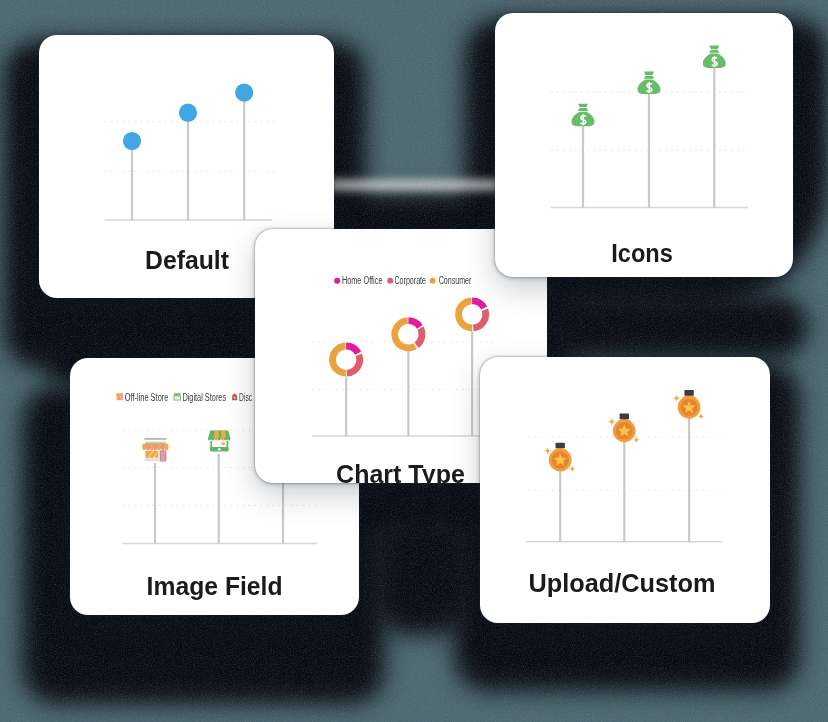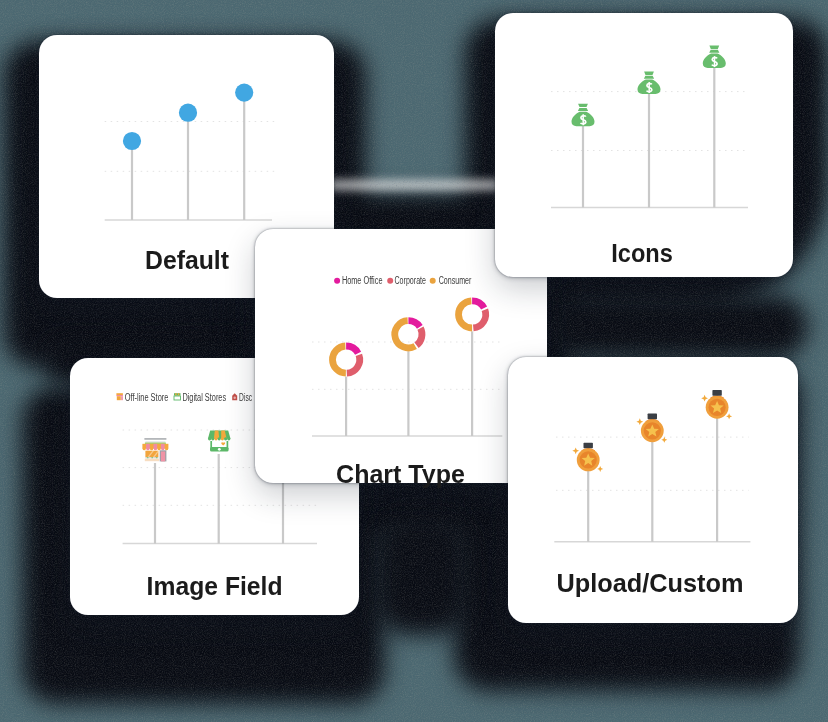--- a/index.html
+++ b/index.html
@@ -156,21 +156,21 @@
         <text x="86.9" y="55.2" textLength="40.6" lengthAdjust="spacingAndGlyphs">Home Office</text>
         <circle cx="135.2" cy="51.7" r="3" fill="#df5e6c"></circle>
         <text x="139.5" y="55.2" textLength="31.5" lengthAdjust="spacingAndGlyphs">Corporate</text>
         <circle cx="177.7" cy="51.7" r="3" fill="#eaa33e"></circle>
         <text x="183.7" y="55.2" textLength="32.7" lengthAdjust="spacingAndGlyphs">Consumer</text>
       </g>
       <text x="145.5" y="253.8" text-anchor="middle" font-size="25" font-weight="bold" fill="#1b1b1b" textLength="128.8" lengthAdjust="spacingAndGlyphs">Chart Type</text>
     </svg>
   </div>
 
-  <div class="card" id="c5" style="left:508px;top:357px;width:290px;height:266px;z-index:5;">
+  <div class="card" id="c5" style="left:480px;top:357px;width:290px;height:266px;z-index:5;">
     <svg width="290" height="266" viewBox="0 0 290 266">
       <line x1="48" y1="80.1" x2="240.6" y2="80.1" stroke="#e3e3e3" stroke-width="1" stroke-dasharray="1.5 4.5"></line>
       <line x1="48" y1="133.3" x2="240.6" y2="133.3" stroke="#e3e3e3" stroke-width="1" stroke-dasharray="1.5 4.5"></line>
       <line x1="46.3" y1="184.8" x2="242.4" y2="184.8" stroke="#d7d7d7" stroke-width="1.5"></line>
       <line x1="80.2" y1="112" x2="80.2" y2="184.8" stroke="#c9c9c9" stroke-width="2.2"></line>
       <line x1="144.3" y1="84" x2="144.3" y2="184.8" stroke="#c9c9c9" stroke-width="2.2"></line>
       <line x1="209.1" y1="60" x2="209.1" y2="184.8" stroke="#c9c9c9" stroke-width="2.2"></line>
       <g id="medals">
         <g transform="translate(80.2,102.9)">
           <path d="M-7 -9.5 a11 11 0 0 1 14 0 l-1.8 2.8 a8 8 0 0 0 -10.4 0 Z" fill="#ef8a2d"></path>

